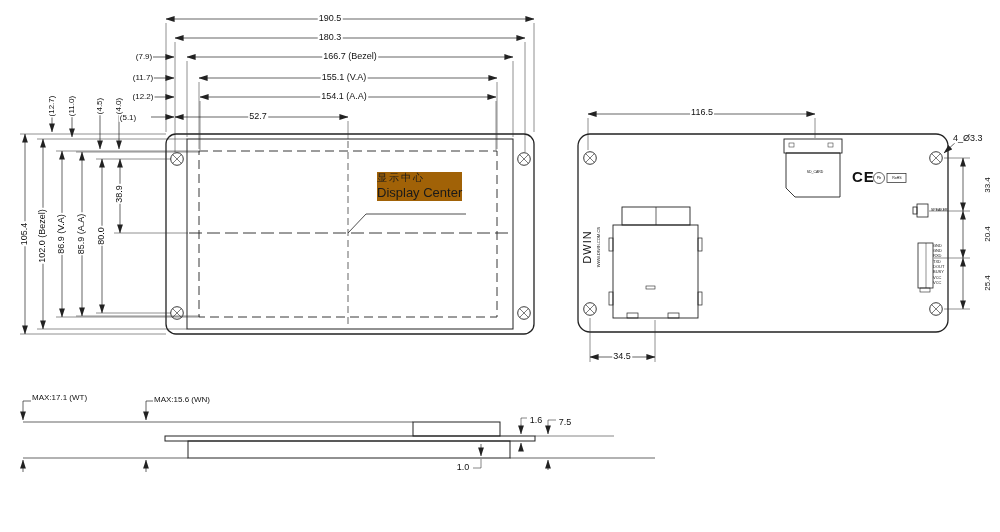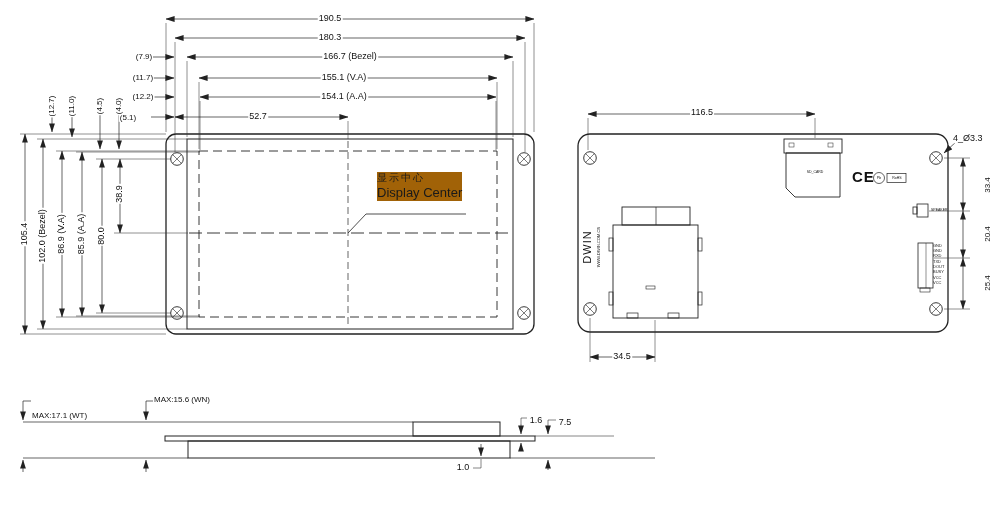--- a/index.html
+++ b/index.html
@@ -254,19 +254,19 @@
   <div>GND</div>
   <div>GND</div>
   <div>RXD</div>
   <div>TXD</div>
   <div>DOUT</div>
   <div>BUSY</div>
   <div>VCC</div>
   <div>VCC</div>
 </div>
 
-<div class="lbl la f8" style="left:31px;top:416px">MAX:17.1 (WT)</div>
+<div class="lbl la f8" style="left:31px;top:398px">MAX:17.1 (WT)</div>
 <div class="lbl la f8" style="left:153px;top:400px">MAX:15.6 (WN)</div>
 <div class="lbl" style="left:536px;top:421px">1.6</div>
 <div class="lbl" style="left:565px;top:423px">7.5</div>
 <div class="lbl" style="left:463px;top:468px">1.0</div>
 
 </div>
 
 </body></html>

